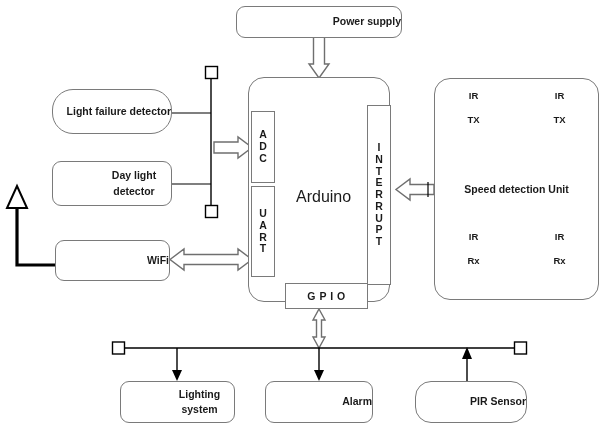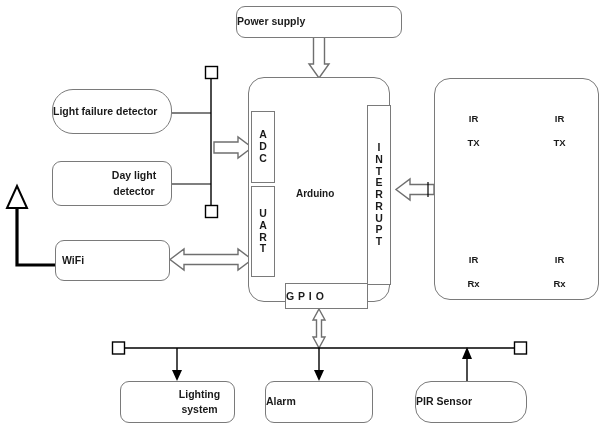--- a/index.html
+++ b/index.html
@@ -1,31 +1,31 @@
 <!DOCTYPE html>
 <html><head>
 <meta charset="utf-8">
 <style>
   html,body{margin:0;padding:0;background:#ffffff;}
   body{width:601px;height:432px;font-family:"Liberation Sans",sans-serif;}
   #canvas{position:relative;width:601px;height:432px;overflow:hidden;background:#fff;}
   svg.layer{position:absolute;left:0;top:0;width:601px;height:432px;}
   .rbox{position:absolute;box-sizing:border-box;border:1px solid #7a7a7a;border-radius:9px;
-        background:#fff;display:flex;align-items:center;justify-content:flex-start;text-align:center;
+        background:#fff;display:flex;align-items:center;justify-content:flex-end;text-align:center;
         font-weight:bold;font-size:10.5px;color:#1a1a1a;line-height:1.45;}
   .sbox{position:absolute;box-sizing:border-box;border:1px solid #7a7a7a;background:#fff;
-        display:flex;align-items:center;text-align:center;
+        display:flex;align-items:center;justify-content:center;text-align:center;
         font-weight:bold;font-size:10.5px;color:#1a1a1a;}
   .vlabel{position:absolute;box-sizing:border-box;display:flex;flex-direction:column;
           align-items:center;justify-content:center;font-weight:bold;font-size:10.5px;
           color:#1a1a1a;line-height:1.12;letter-spacing:0;}
   .vlabel span{display:block;}
-  .plain{position:absolute;font-weight:bold;font-size:10px;color:#1a1a1a;}
+  .plain{position:absolute;font-weight:normal;font-size:16px;color:#1a1a1a;}
   .irlabel{position:absolute;display:flex;flex-direction:column;align-items:center;
-           justify-content:flex-end;font-weight:bold;font-size:9.5px;color:#1a1a1a;}
+           justify-content:flex-start;font-weight:bold;font-size:9.5px;color:#1a1a1a;}
   .irlabel span{display:block;}
   .irlabel span.gap{height:13px;}
   .sdu-label{position:absolute;font-weight:bold;font-size:10.5px;color:#1a1a1a;
              width:100%;text-align:center;}
 </style>
 </head>
 <body>
 
 <div id="canvas">
 
@@ -150,20 +150,21 @@
     <span>P</span>
     <span>T</span>
   </div>
 
   <div class="sbox" style="left:285px;top:283px;width:83px;height:26px;letter-spacing:0.5px;">
     <span>G P I O</span>
   </div>
 
   <div class="rbox" style="left:434px;top:78px;width:165px;height:222px;border-radius:16px;">
   </div>
+  <div class="sdu-label" style="left:434px;top:183px;width:165px;">Speed detection Unit</div>
 
   <div class="irlabel" style="left:450px;top:90px;width:47px;height:58px;">
     <span>IR</span>
     <span class="gap"></span>
     <span>TX</span>
   </div>
 
   <div class="irlabel" style="left:536px;top:90px;width:47px;height:58px;">
     <span>IR</span>
     <span class="gap"></span>

